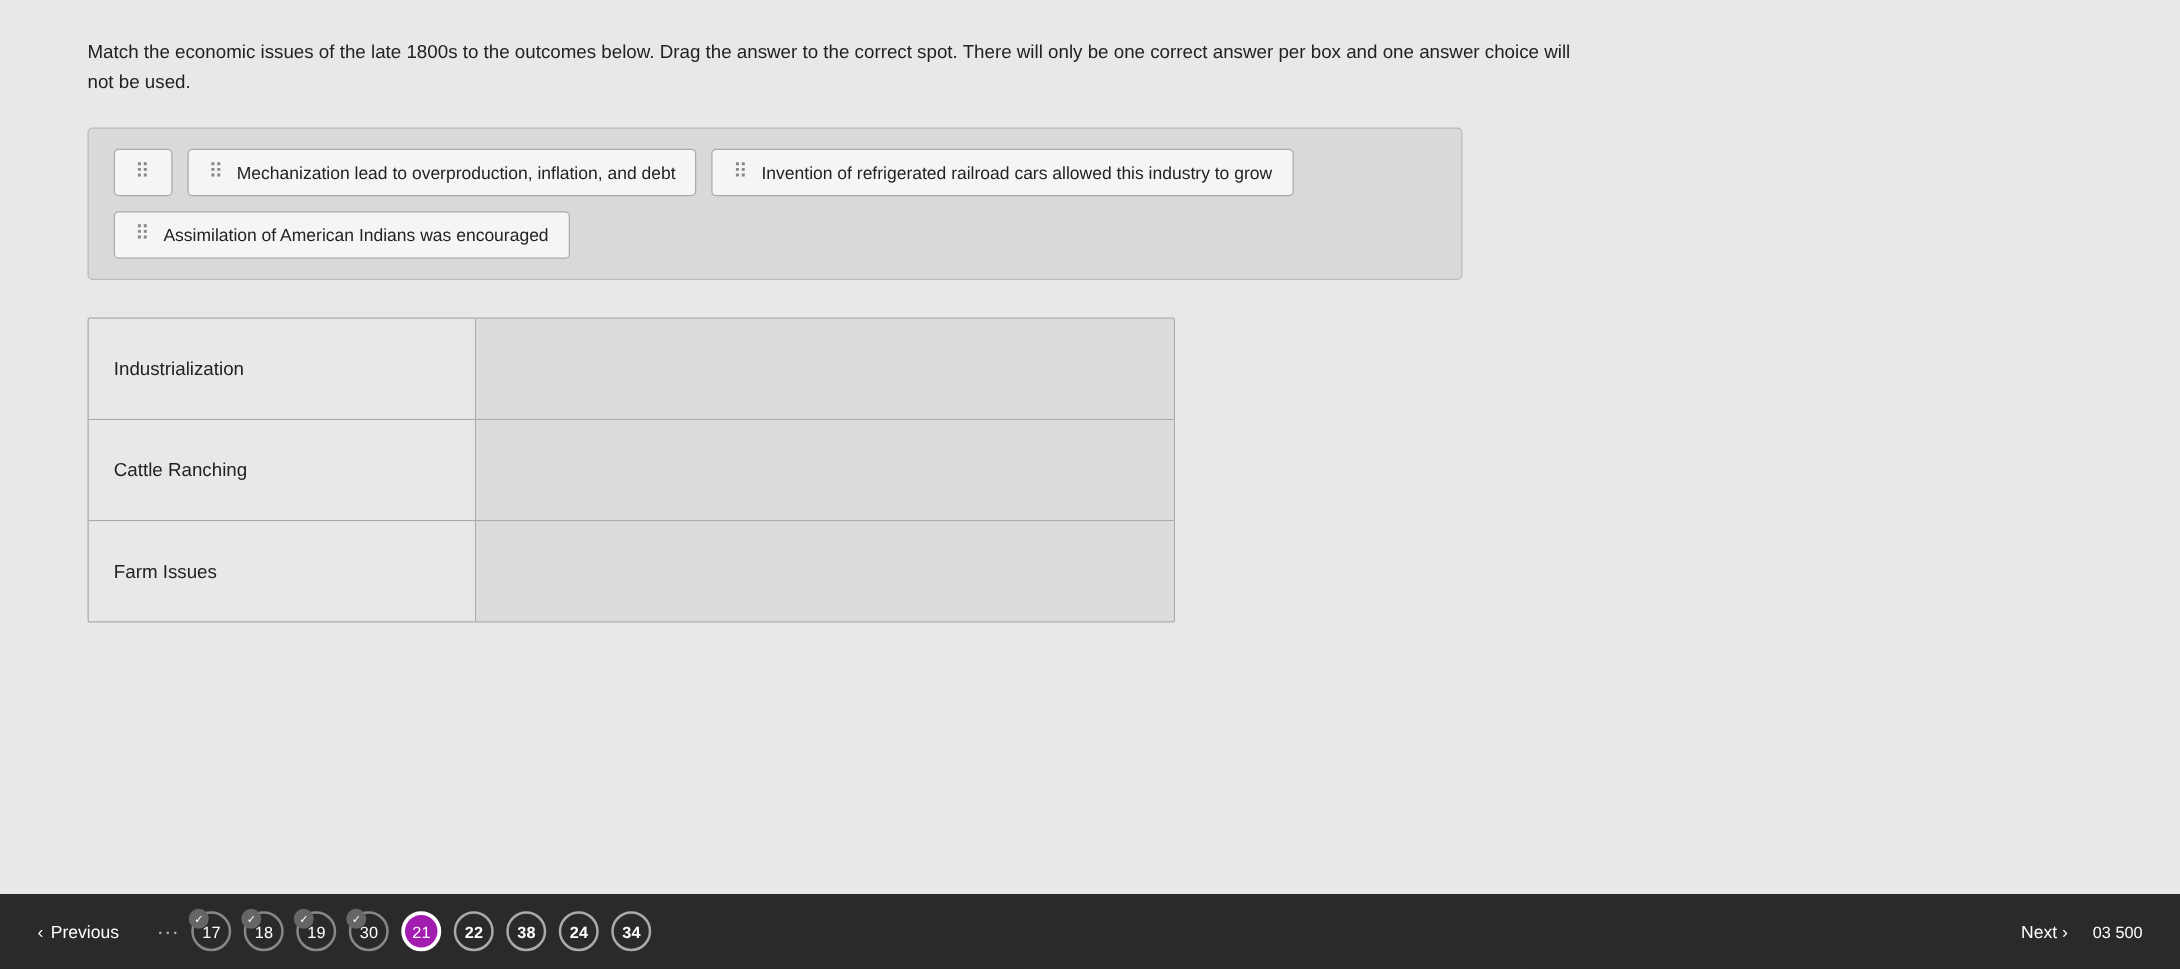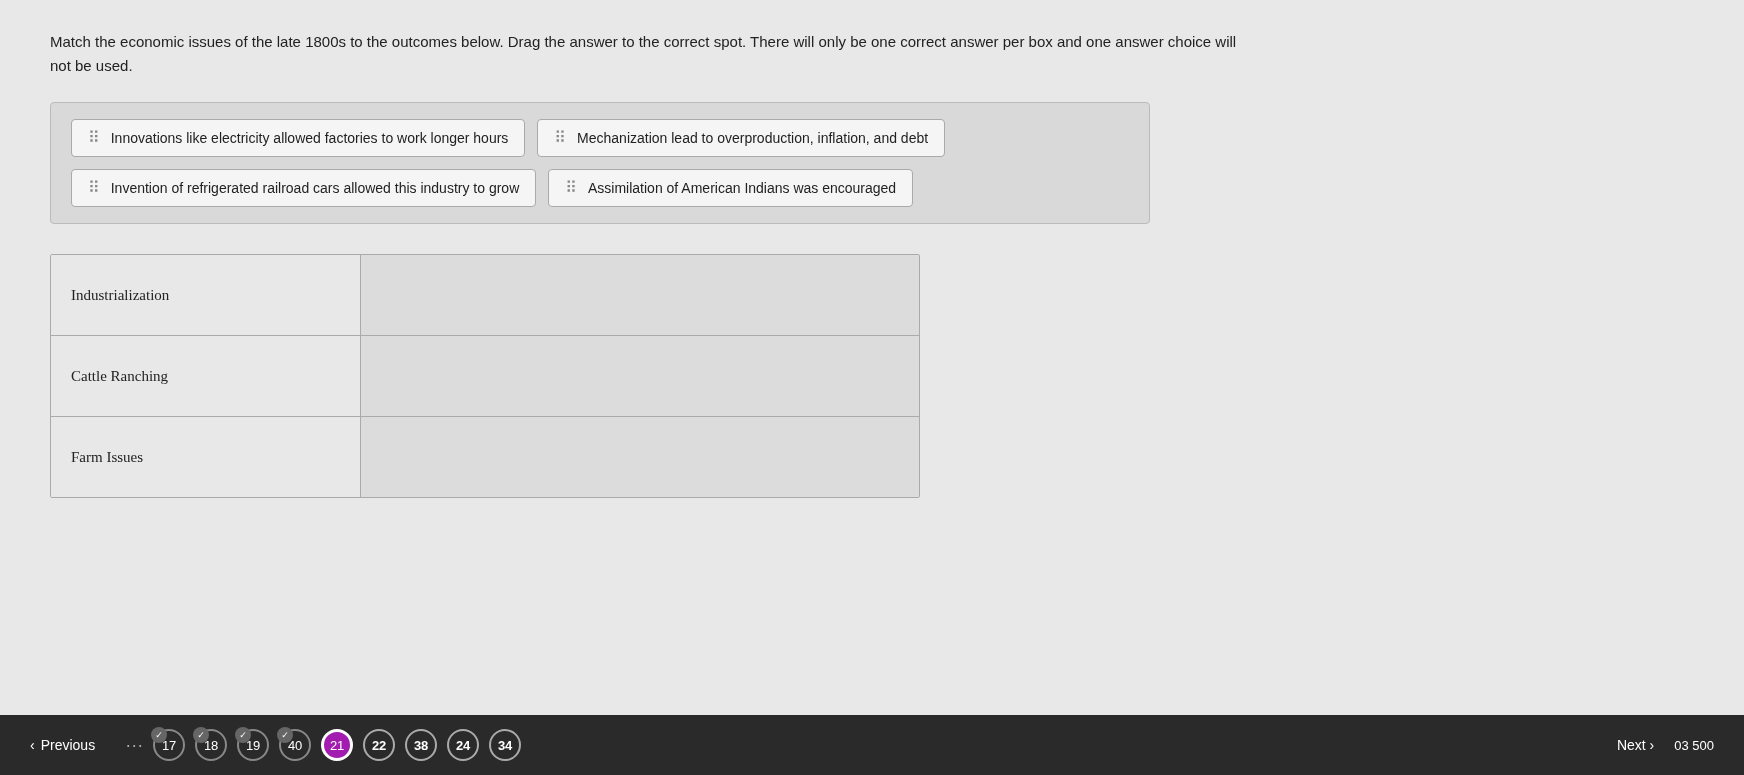--- a/index.html
+++ b/index.html
@@ -8,21 +8,21 @@
       font-family: Arial, sans-serif;
       font-size: 15px;
       color: #222;
       min-height: 775px;
       position: relative;
     }
 
     .page-wrapper {
       background: #e8e8e8;
       min-height: 775px;
-      padding: 30px 50px 80px 50px;
+      padding: 30px 50px 80px 70px;
       position: relative;
     }
 
     .instructions {
       font-size: 15px;
       line-height: 1.6;
       margin-bottom: 24px;
       max-width: 1200px;
     }
 
@@ -59,21 +59,20 @@
       line-height: 1;
     }
 
     
     .match-table-container {
       max-width: 870px;
       border: 1px solid #aaa;
       border-radius: 2px;
       overflow: hidden;
       background: #e0e0e0;
-      font-family: Liberation Serif, serif;
     }
 
     .match-row {
       display: grid;
       grid-template-columns: 310px 1fr;
       border-bottom: 1px solid #aaa;
     }
 
     .match-row:last-child {
       border-bottom: none;
@@ -193,21 +192,20 @@
 <body>
 
 <div class="page-wrapper">
 
   <p class="instructions">Match the economic issues of the late 1800s to the outcomes below. Drag the answer to the correct spot. There will only be one correct answer per box and one answer choice will not be used.</p>
 
   <div class="answer-choices-area">
 
     <div class="answer-chip" draggable="true">
       <span class="drag-icon">⠿</span>
-      <span>Innovations like electricity allowed factories to work longer hours</span>
     </div>
 
     <div class="answer-chip" draggable="true">
       <span class="drag-icon">⠿</span>
       <span>Mechanization lead to overproduction, inflation, and debt</span>
     </div>
 
     <div class="answer-chip" draggable="true">
       <span class="drag-icon">⠿</span>
       <span>Invention of refrigerated railroad cars allowed this industry to grow</span>
@@ -262,21 +260,21 @@
       <span>18</span>
     </div>
 
     <div class="q-circle answered">
       <div class="check-icon">✓</div>
       <span>19</span>
     </div>
 
     <div class="q-circle answered">
       <div class="check-icon">✓</div>
-      <span>40</span>
+      <span>30</span>
     </div>
 
     <div class="q-circle current">
       <span>21</span>
     </div>
 
     <div class="q-circle empty">
       <span>22</span>
     </div>
 

